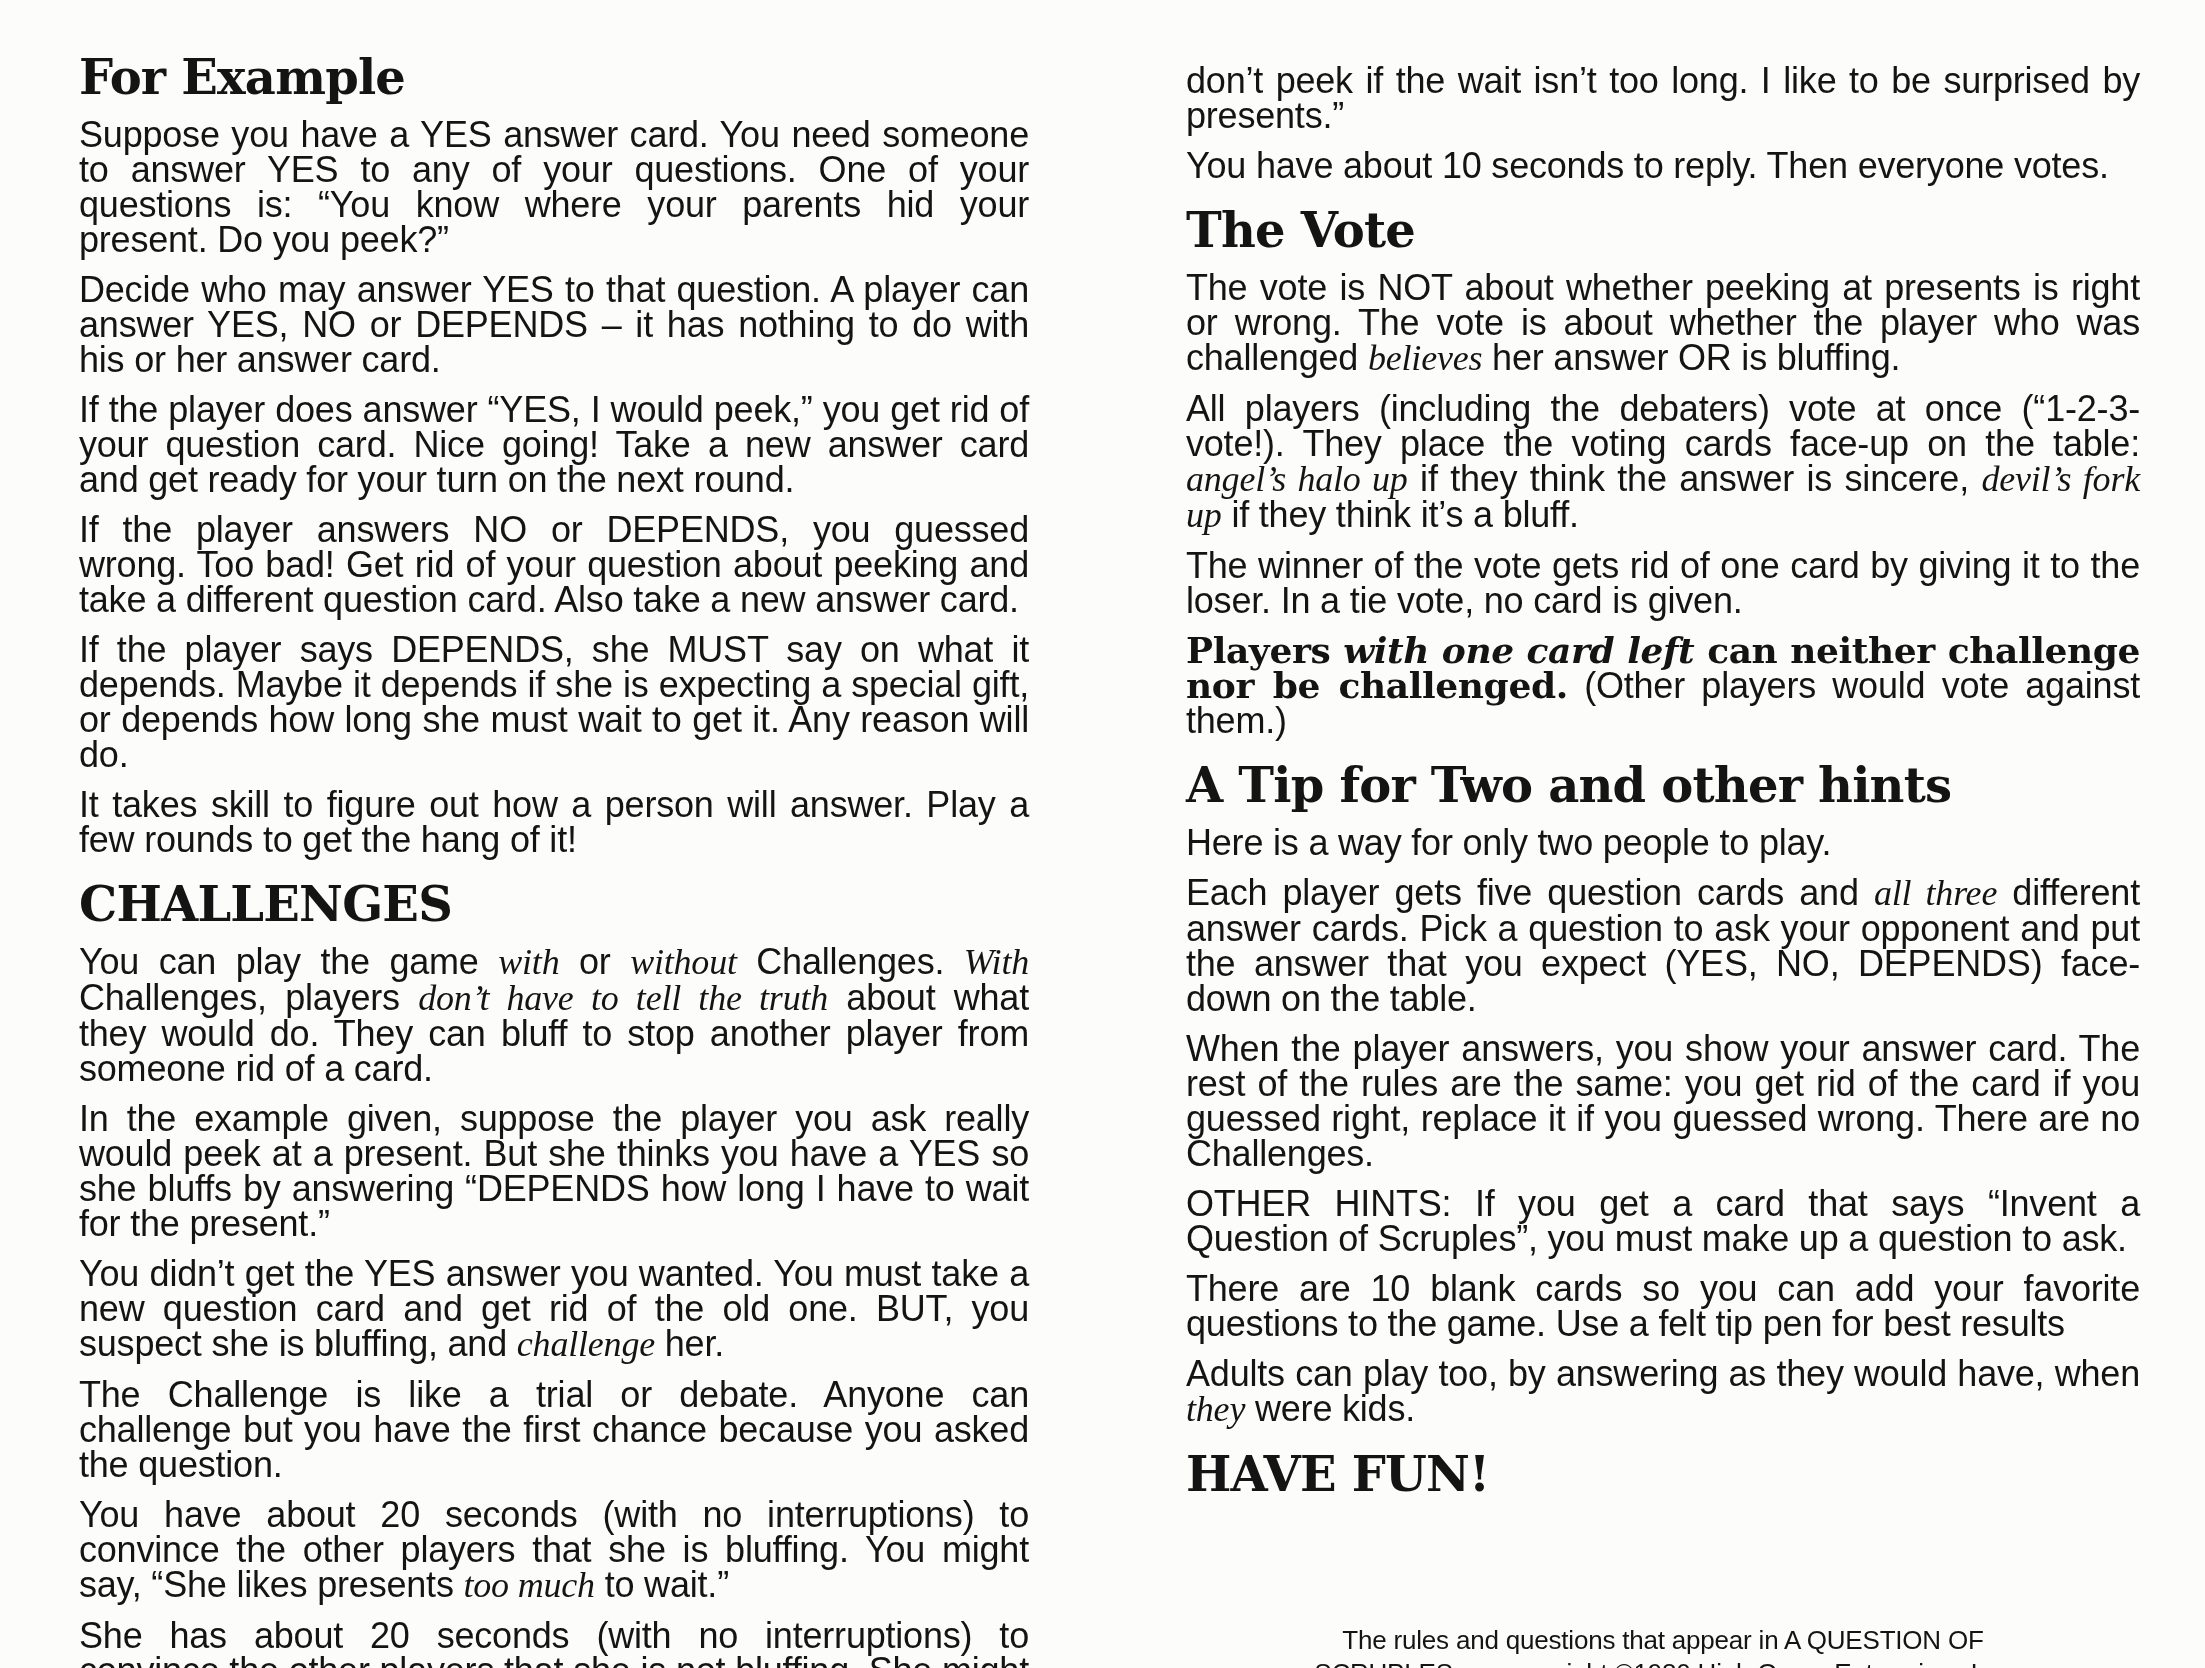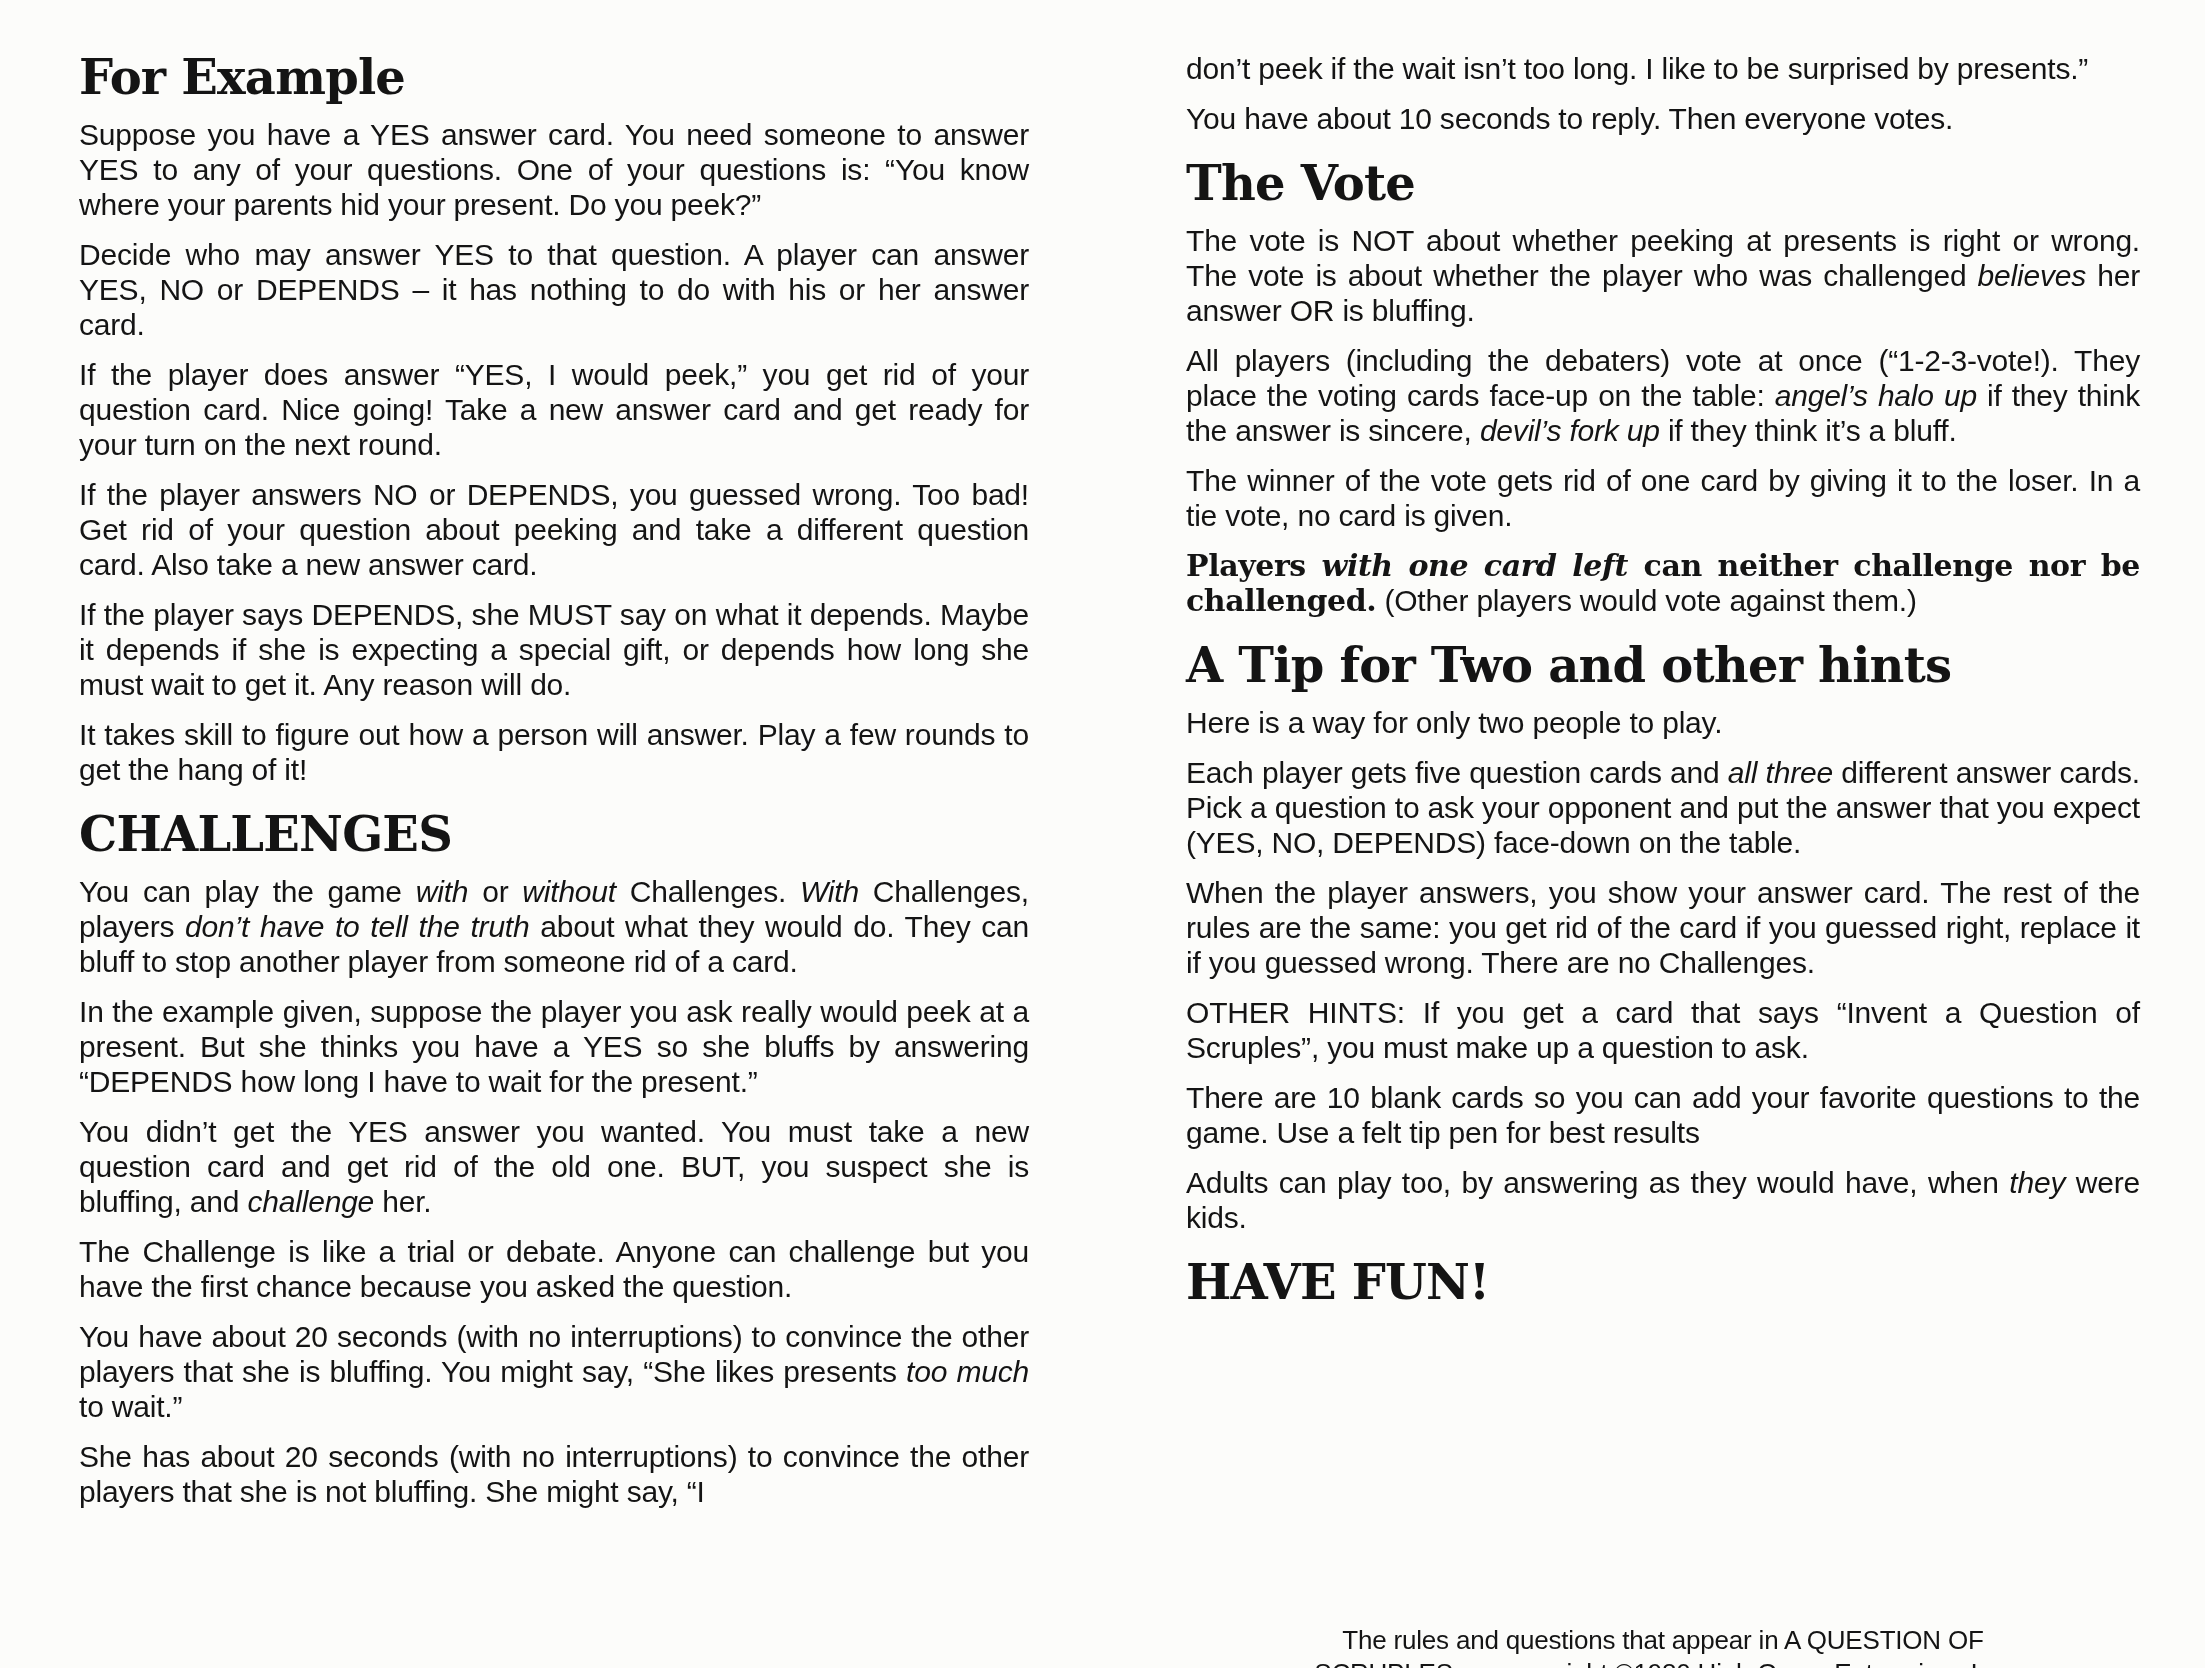--- a/index.html
+++ b/index.html
@@ -16,39 +16,39 @@
   }
   .col {
     position: absolute;
     top: 51px;
   }
   .col-left  { left: 79px;  width: 950px; }
   .col-right { left: 1186px; width: 954px; }
 
   p.body {
     font-family: "Liberation Sans", "DejaVu Sans", sans-serif;
-    font-size: 30px;
+    font-size: 36px;
     line-height: 35px;
     letter-spacing: -0.2px;
     text-align: justify;
-    margin: 0 0 15px 0;
+    margin: 12px 0 15px 0;
   }
   h2.hd {
     font-family: "DejaVu Serif", "Liberation Serif", serif;
     font-weight: 700;
     font-size: 48px;
     line-height: 52px;
     letter-spacing: -0.8px;
     margin: 20.7px 0 14.3px 0;
   }
   h2.hd.first { margin-top: 0; }
   .offset-top { margin-top: 35px; }
 
   
-  .i  { font-style: italic; }
+  .i  { font-style: italic; font-family: Liberation Serif, serif; }
   .b  {
     font-family: "DejaVu Serif", "Liberation Serif", serif;
     font-weight: 700;
     letter-spacing: -0.4px;
   }
   .bi {
     font-family: "DejaVu Serif", "Liberation Serif", serif;
     font-weight: 700;
     font-style: italic;
     letter-spacing: -0.4px;

